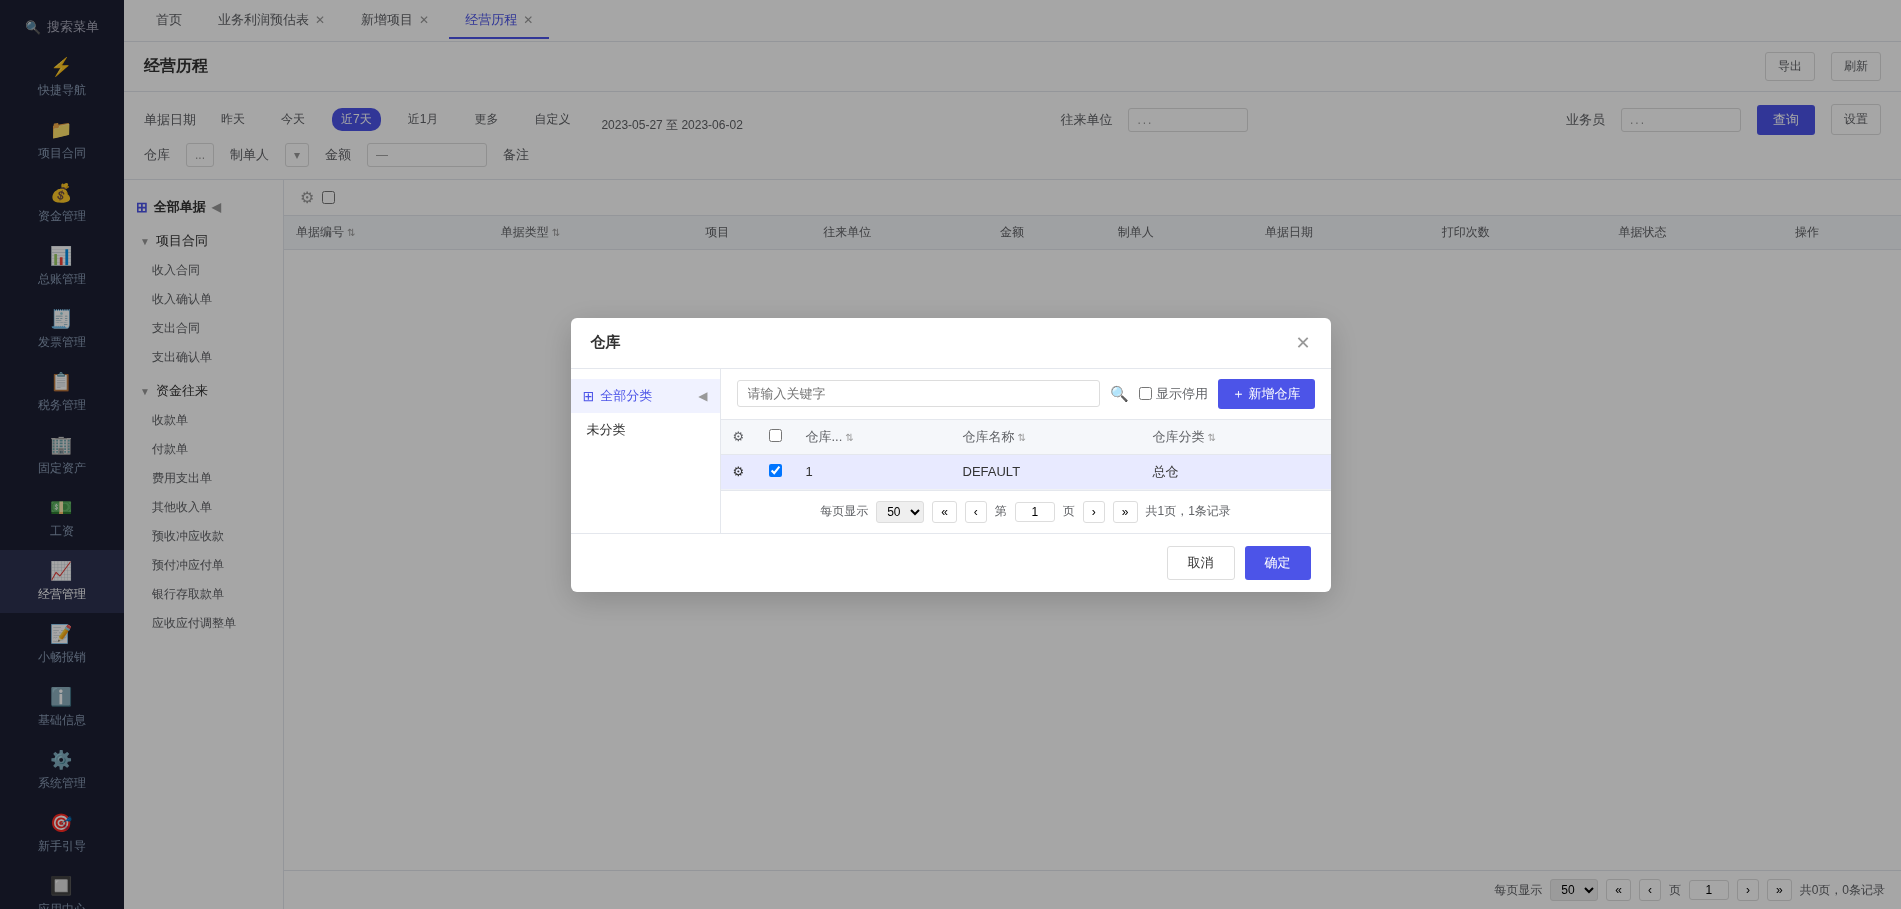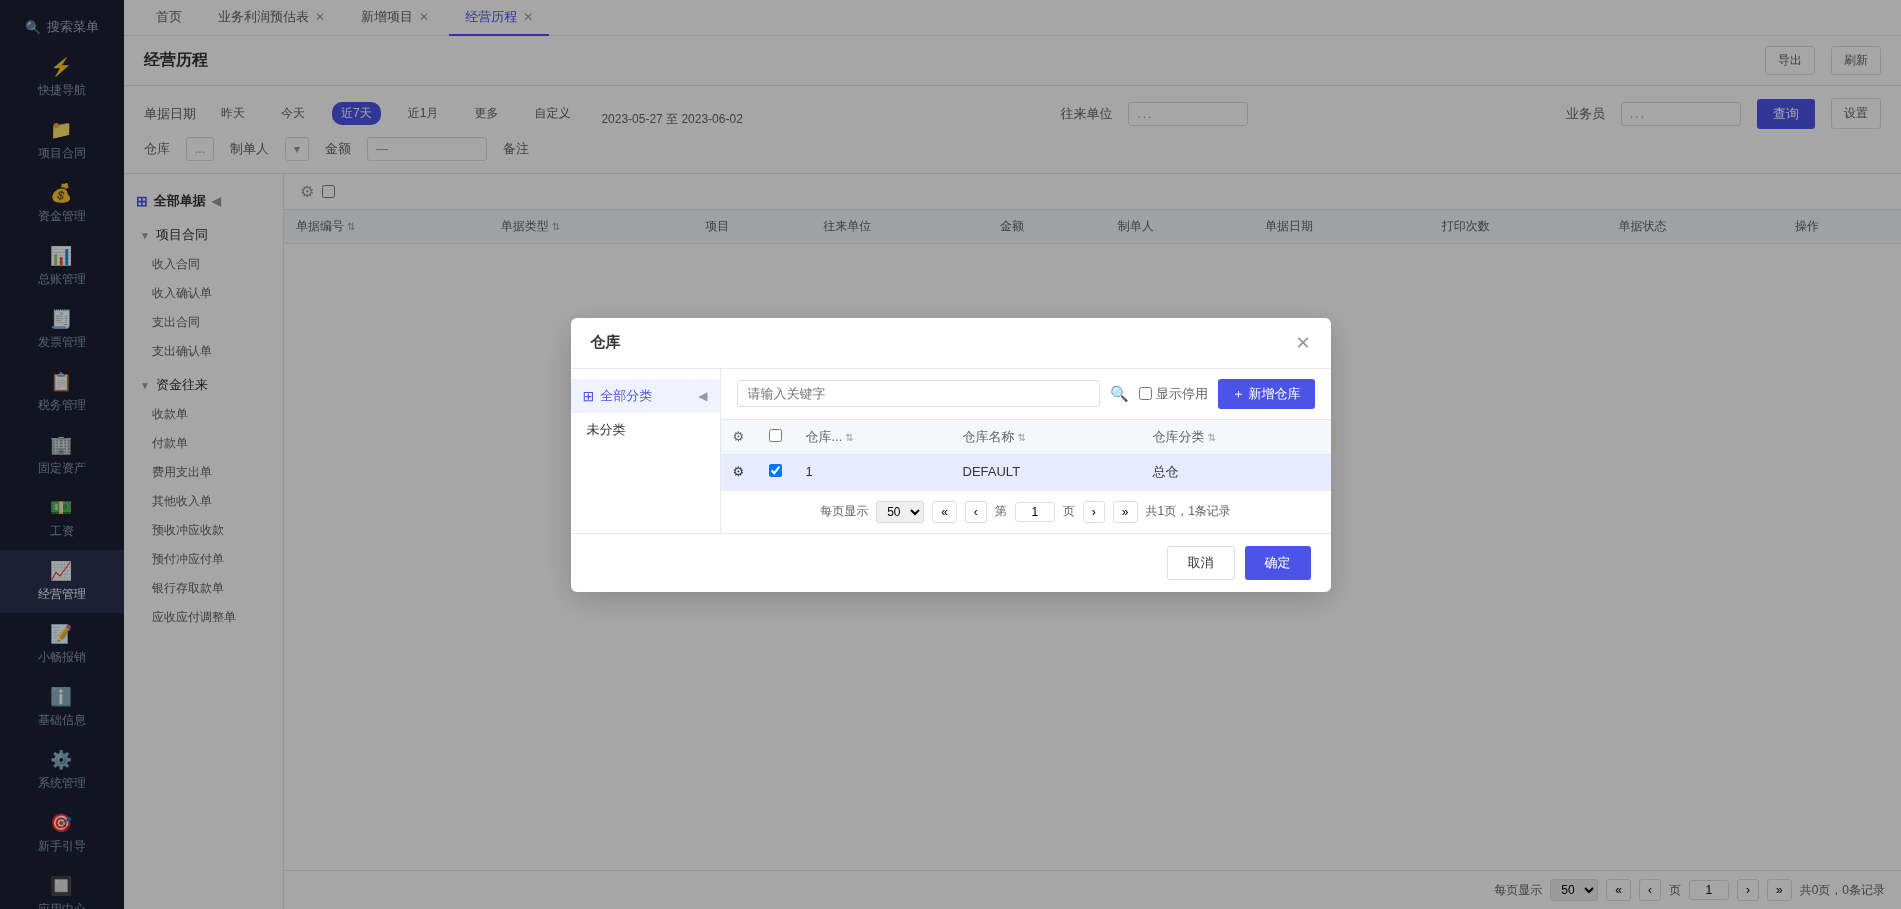--- a/index.html
+++ b/index.html
@@ -12,21 +12,21 @@
     .sidebar { width: 124px; background: #1c2033; display: flex; flex-direction: column; align-items: center; padding-top: 8px; flex-shrink: 0; }
     .sidebar-search { display: flex; align-items: center; gap: 6px; color: #aab; font-size: 13px; padding: 10px 0; cursor: pointer; width: 100%; justify-content: center; }
     .sidebar-item { display: flex; flex-direction: column; align-items: center; gap: 4px; color: #8a9bb5; font-size: 12px; padding: 10px 0; cursor: pointer; width: 100%; }
     .sidebar-item.active { color: #fff; background: #2d3250; }
     .sidebar-icon { font-size: 18px; }
 
     
     .main-area { flex: 1; display: flex; flex-direction: column; background: #f0f2f5; overflow: hidden; }
 
     
-    .tab-bar { background: #fff; display: flex; align-items: center; border-bottom: 1px solid #e4e7ed; padding: 0 16px; height: 36px; gap: 4px; }
+    .tab-bar { background: #fff; display: flex; align-items: center; border-bottom: 1px solid #e4e7ed; padding: 0 16px; height: 42px; gap: 4px; }
     .tab { padding: 8px 16px; font-size: 13px; cursor: pointer; color: #606266; border-bottom: 2px solid transparent; white-space: nowrap; position: relative; display: flex; align-items: center; gap: 6px; }
     .tab.active { color: #4c54e8; border-bottom: 2px solid #4c54e8; font-weight: 500; }
     .tab-close { font-size: 12px; color: #999; cursor: pointer; }
 
     
     .page-header { background: #fff; padding: 10px 20px; border-bottom: 1px solid #e4e7ed; display: flex; align-items: center; justify-content: space-between; }
     .page-title { font-size: 16px; font-weight: 600; color: #333; }
     .header-actions { display: flex; gap: 16px; }
     .btn-export, .btn-refresh { background: none; border: 1px solid #ddd; padding: 5px 12px; border-radius: 3px; cursor: pointer; color: #606266; font-size: 12px; display: flex; align-items: center; gap: 4px; }
 

